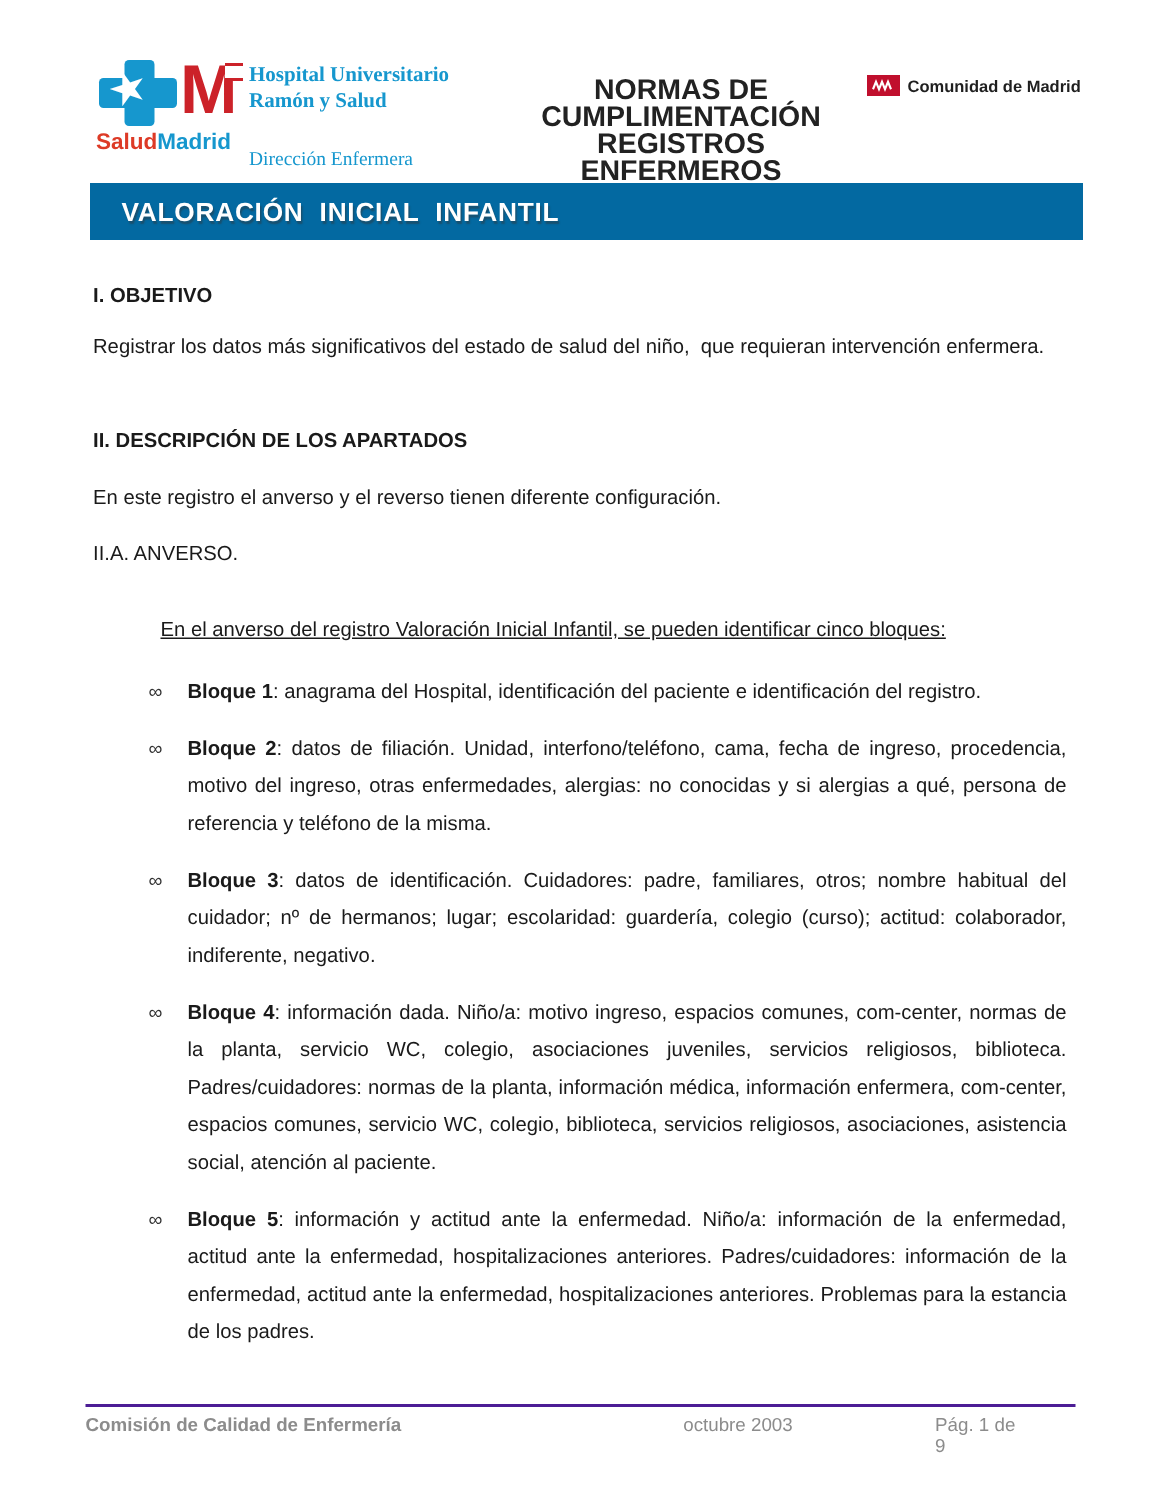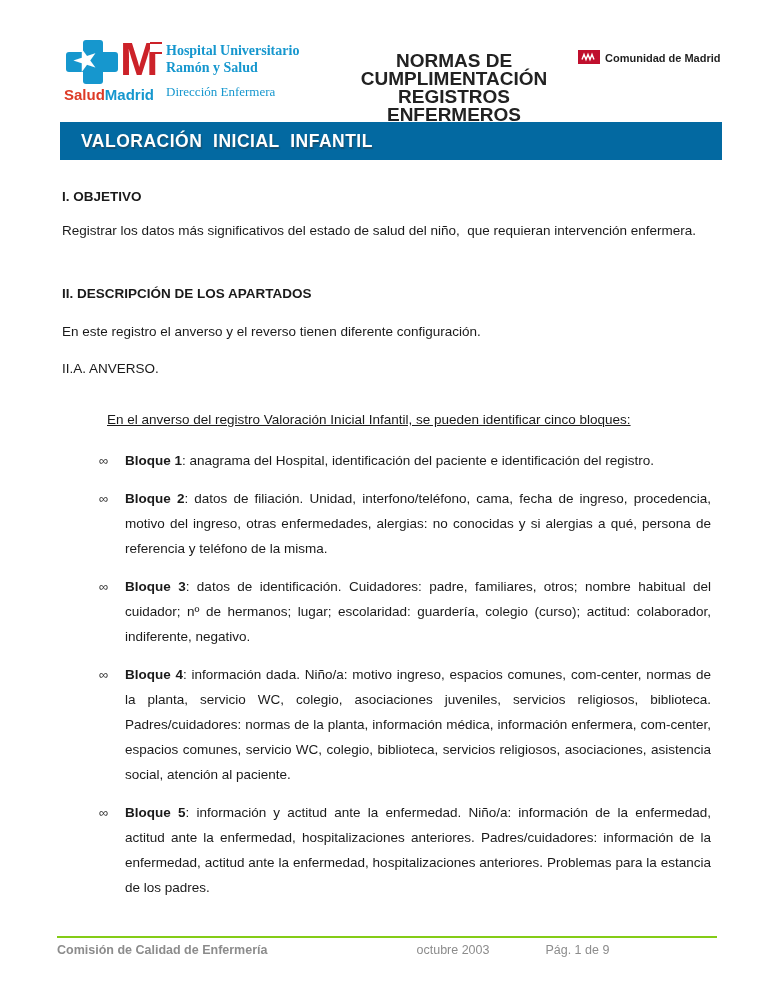--- a/index.html
+++ b/index.html
@@ -16,21 +16,21 @@
   .cross-v { position:absolute; left:21px; top:0; width:20px; height:44px; background:#1697CE; border-radius:3px; }
   .cross-h { position:absolute; left:4px; top:12px; width:52px; height:20px; background:#1697CE; border-radius:3px; }
   .star { position:absolute; left:10px; top:5px; font-size:30px; color:#ffffff; transform:rotate(-18deg); line-height:1; }
   .m-letter { position:absolute; left:58px; top:-8px; font-size:46px; font-weight:bold; color:#CC2229; letter-spacing:-2px; }
   .m-tag { position:absolute; left:88px; top:2px; width:12px; height:8px; background:#ffffff; border-top:2px solid #CC2229; border-bottom:2px solid #CC2229; }
   .saludmadrid { position:absolute; left:2px; top:46px; font-size:15px; font-weight:bold; letter-spacing:0; }
   .saludmadrid .salud { color:#DD3A26; }
   .saludmadrid .madrid { color:#1697CE; }
   .hospital { font-family:"Liberation Serif", serif; color:#1697CE; padding-top:2px; }
   .hospital .hname { font-weight:bold; font-size:14px; line-height:17px; }
-  .hospital .hsub { font-size:13px; margin-top:8px; }
+  .hospital .hsub { font-size:13px; margin-top:22px; }
   .doc-title { flex:1; text-align:center; padding-top:12px; font-weight:bold; font-size:19px; line-height:18px; color:#222; }
   .community { width:160px; padding-top:10px; display:flex; align-items:flex-end; gap:5px; }
   .flag { flex:0 0 auto; }
   .community-label { font-size:11px; font-weight:bold; color:#1f1f1f; padding-top:1px; }
 
   
   .banner {
     margin:10px 46px 0 60px; height:38px; background:#0369a1;
     display:flex; align-items:center;
   }
@@ -51,22 +51,22 @@
 
   ul.blocks { list-style:none; margin:12px 0 0; padding:0; }
   ul.blocks li { position:relative; padding-left:63px; margin-top:13px; line-height:25px; }
   ul.blocks .marker { position:absolute; left:37px; top:0; font-size:13px; color:#333; }
   ul.blocks .btext { display:block; text-align:justify; }
   ul.blocks .blabel { font-weight:bold; }
 
   
   .footer {
     position:absolute; left:57px; right:51px; top:936px;
-    border-top:2px solid #84cc16; padding-top:5px;
-    display:flex; color:#8C8C8C; font-size:12.5px;
+    border-top:2px solid #4c1d95; padding-top:5px;
+    display:flex; color:#8C8C8C; font-size:12.5px;gap:39px;
   }
   .footer .f-left  { flex:0 0 46%; font-weight:bold; }
   .footer .f-center{ flex:0 0 28%; text-align:center; }
   .footer .f-right { flex:1; padding-right:32px; }
 </style>
 </head>
 <body>
 
 <div class="page">
 

